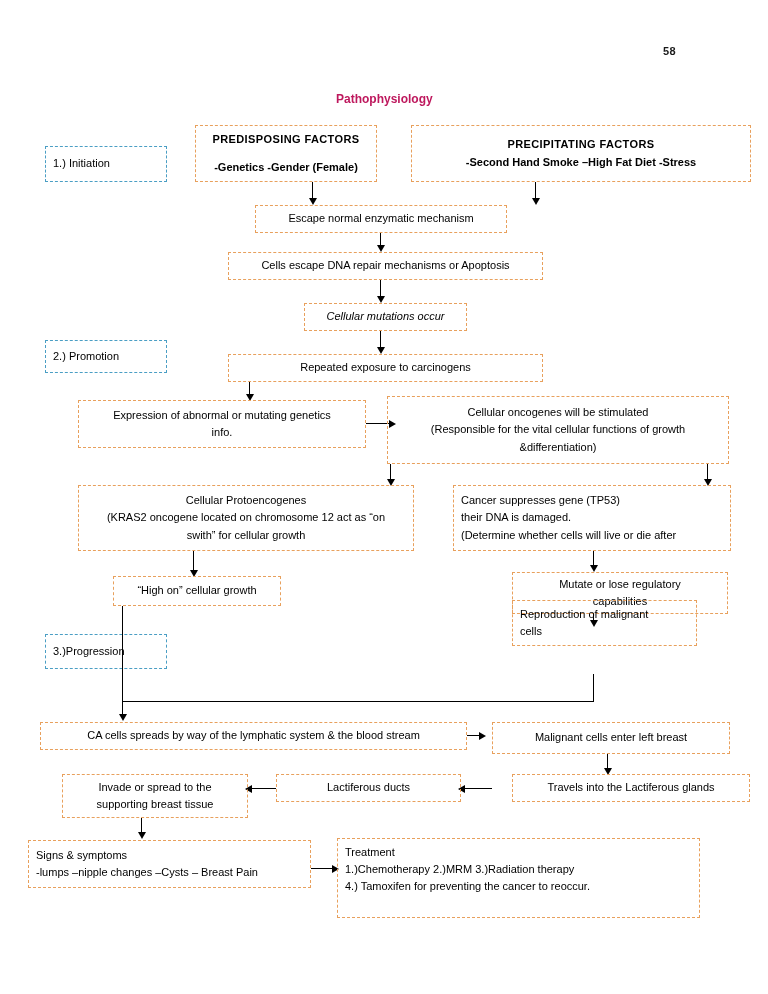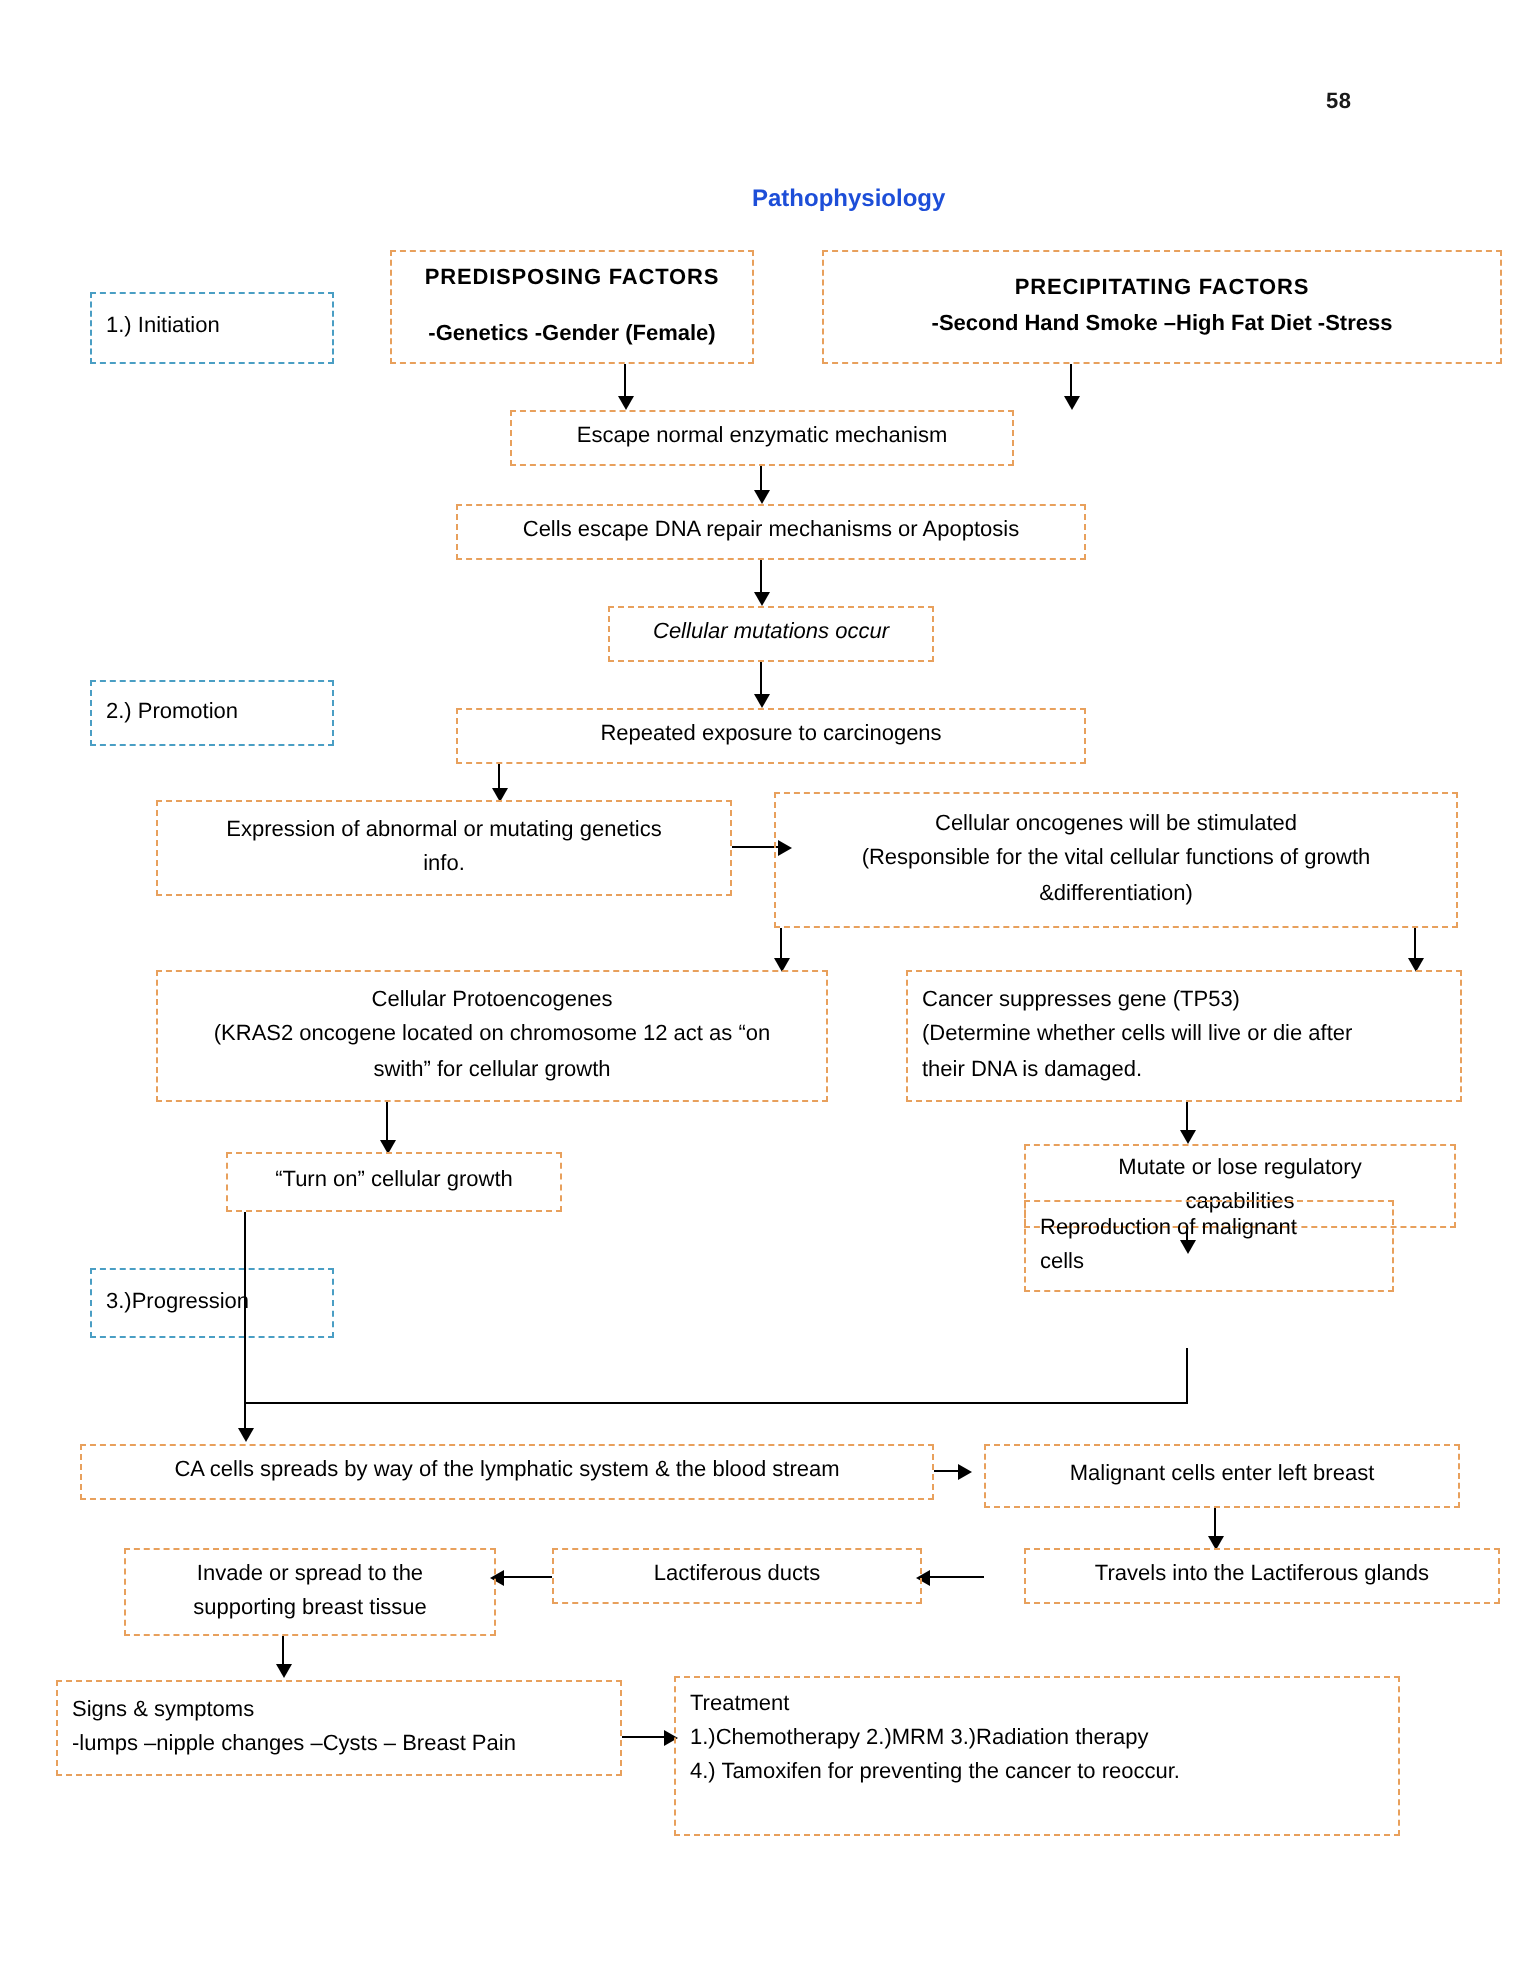--- a/index.html
+++ b/index.html
@@ -23,23 +23,22 @@
     position: absolute;
     font-size: 11px;
     font-weight: bold;
     color: #1a1a1a;
     letter-spacing: 0.3px;
   }
   .doc-title {
     position: absolute;
     font-size: 12px;
     font-weight: bold;
-    color: #1d4ed8;
+    color: #be185d;
     white-space: nowrap;
-    margin-left: 40px;
   }
   .node {
     position: absolute;
     box-sizing: border-box;
     border: 1.2px dashed #e8a05c;
     font-size: 11px;
     line-height: 1.55;
     color: #000000;
     padding: 5px 7px;
     display: flex;
@@ -173,32 +172,32 @@
   <div class="arrow-down" style="left:703.5px; top:479px;"></div>
 
   <div class="node center" style="left:78px; top:485px; width:336px; height:66px;">
     <span class="ln">Cellular Protoencogenes</span>
     <span class="ln">(KRAS2 oncogene located on chromosome 12 act as “on</span>
     <span class="ln">swith” for cellular growth</span>
   </div>
 
   <div class="node left" style="left:453px; top:485px; width:278px; height:66px;">
     <span class="ln">Cancer suppresses gene (TP53)</span>
+    <span class="ln">their DNA is damaged.</span>
     <span class="ln">(Determine whether cells will live or die after</span>
-    <span class="ln">their DNA is damaged.</span>
   </div>
 
   <div class="conn vline" style="left:193px; top:551px; height:21px;"></div>
   <div class="arrow-down" style="left:189.5px; top:570px;"></div>
 
   <div class="conn vline" style="left:593px; top:551px; height:16px;"></div>
   <div class="arrow-down" style="left:589.5px; top:565px;"></div>
 
   <div class="node center" style="left:113px; top:576px; width:168px; height:30px;">
-    <span class="ln">“Turn on” cellular growth</span>
+    <span class="ln">“High on” cellular growth</span>
   </div>
 
   <div class="node center" style="left:512px; top:572px; width:216px; height:42px;">
     <span class="ln">Mutate or lose regulatory</span>
     <span class="ln">capabilities</span>
   </div>
 
   <div class="conn vline" style="left:593px; top:614px; height:8px;"></div>
   <div class="arrow-down" style="left:589.5px; top:620px;"></div>
 

